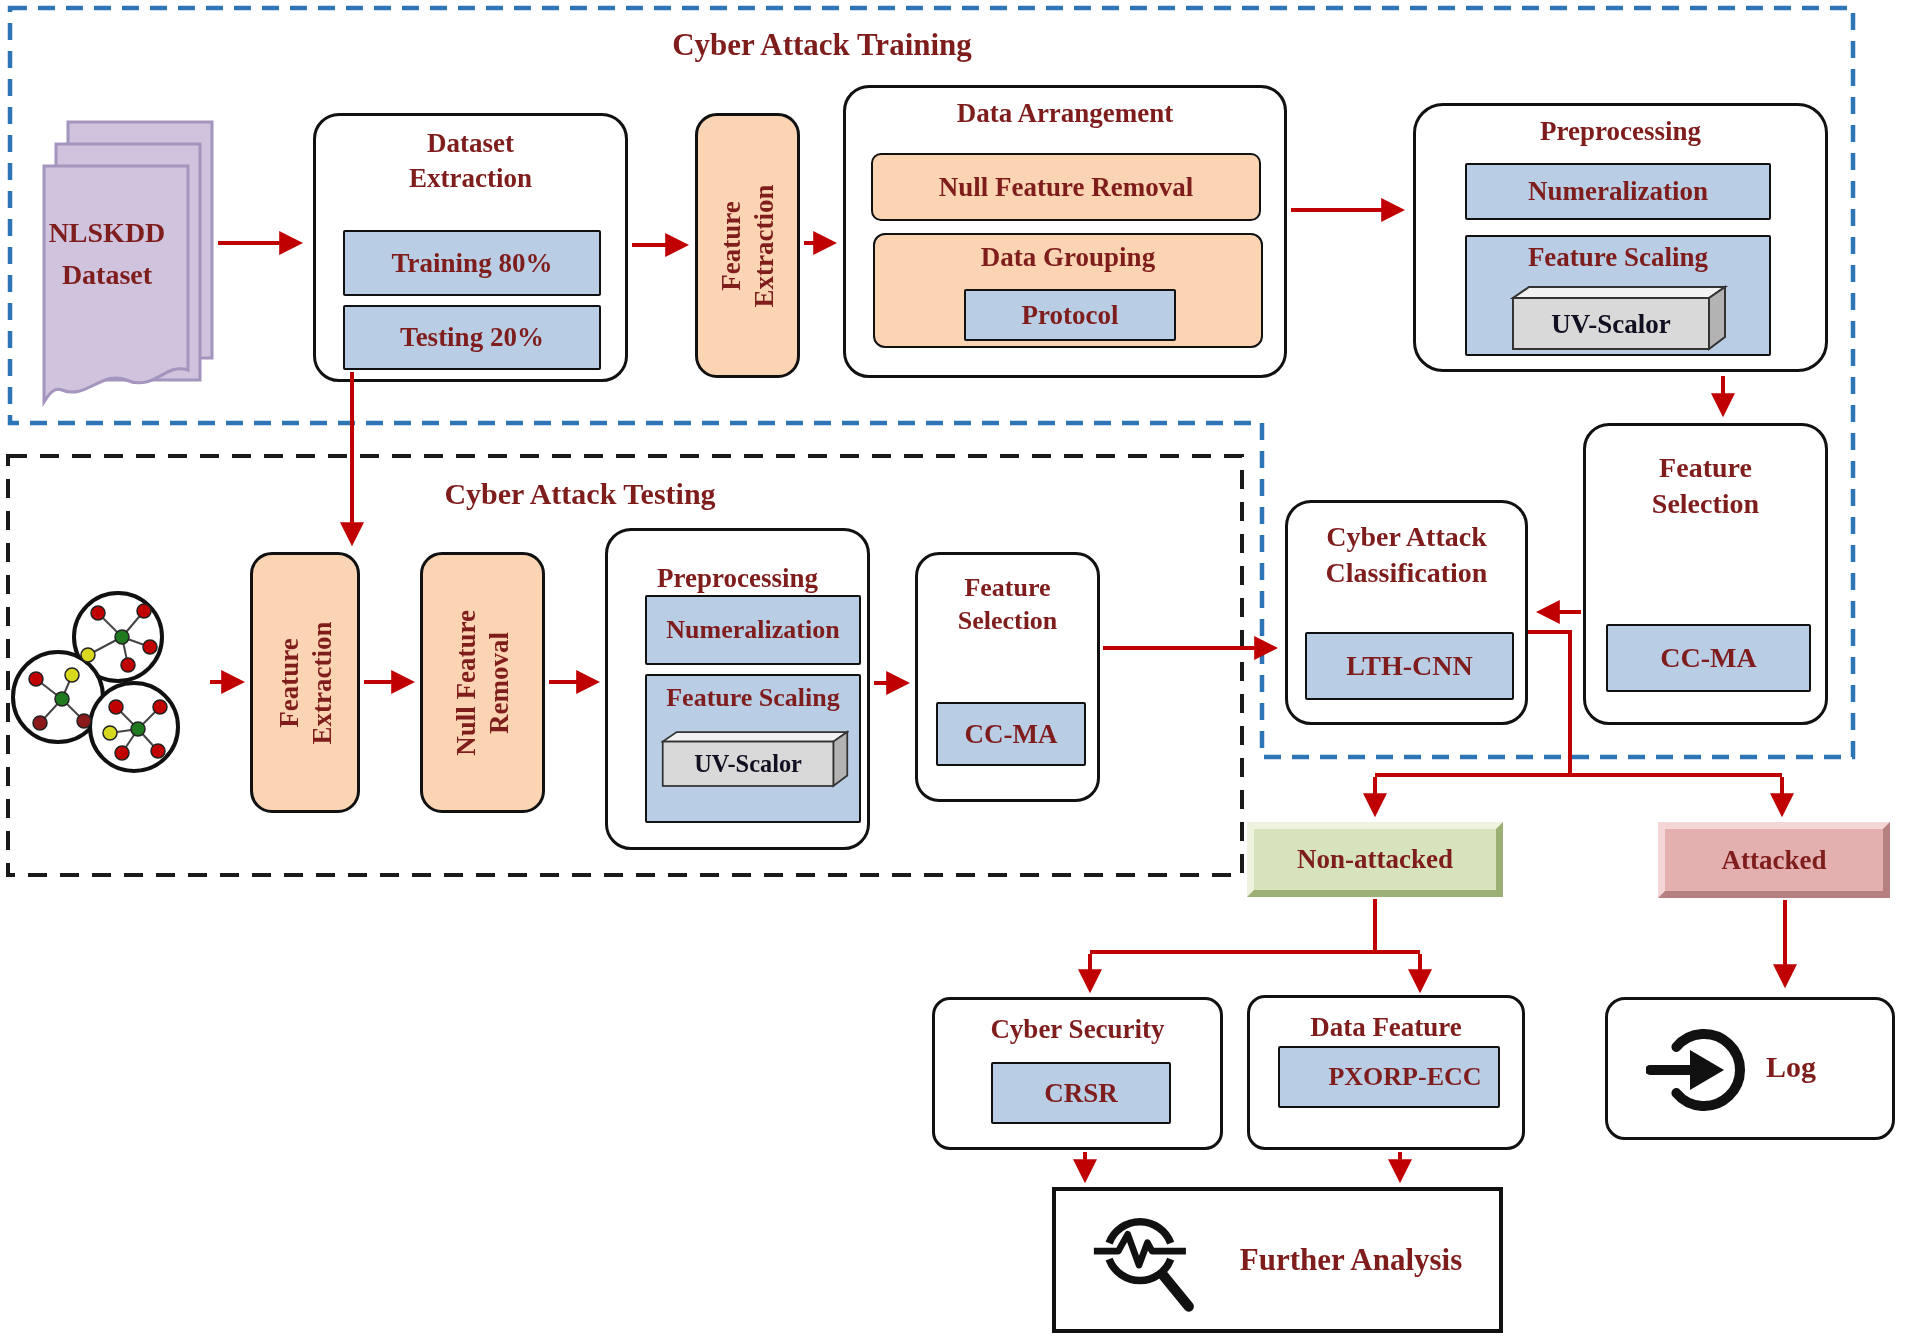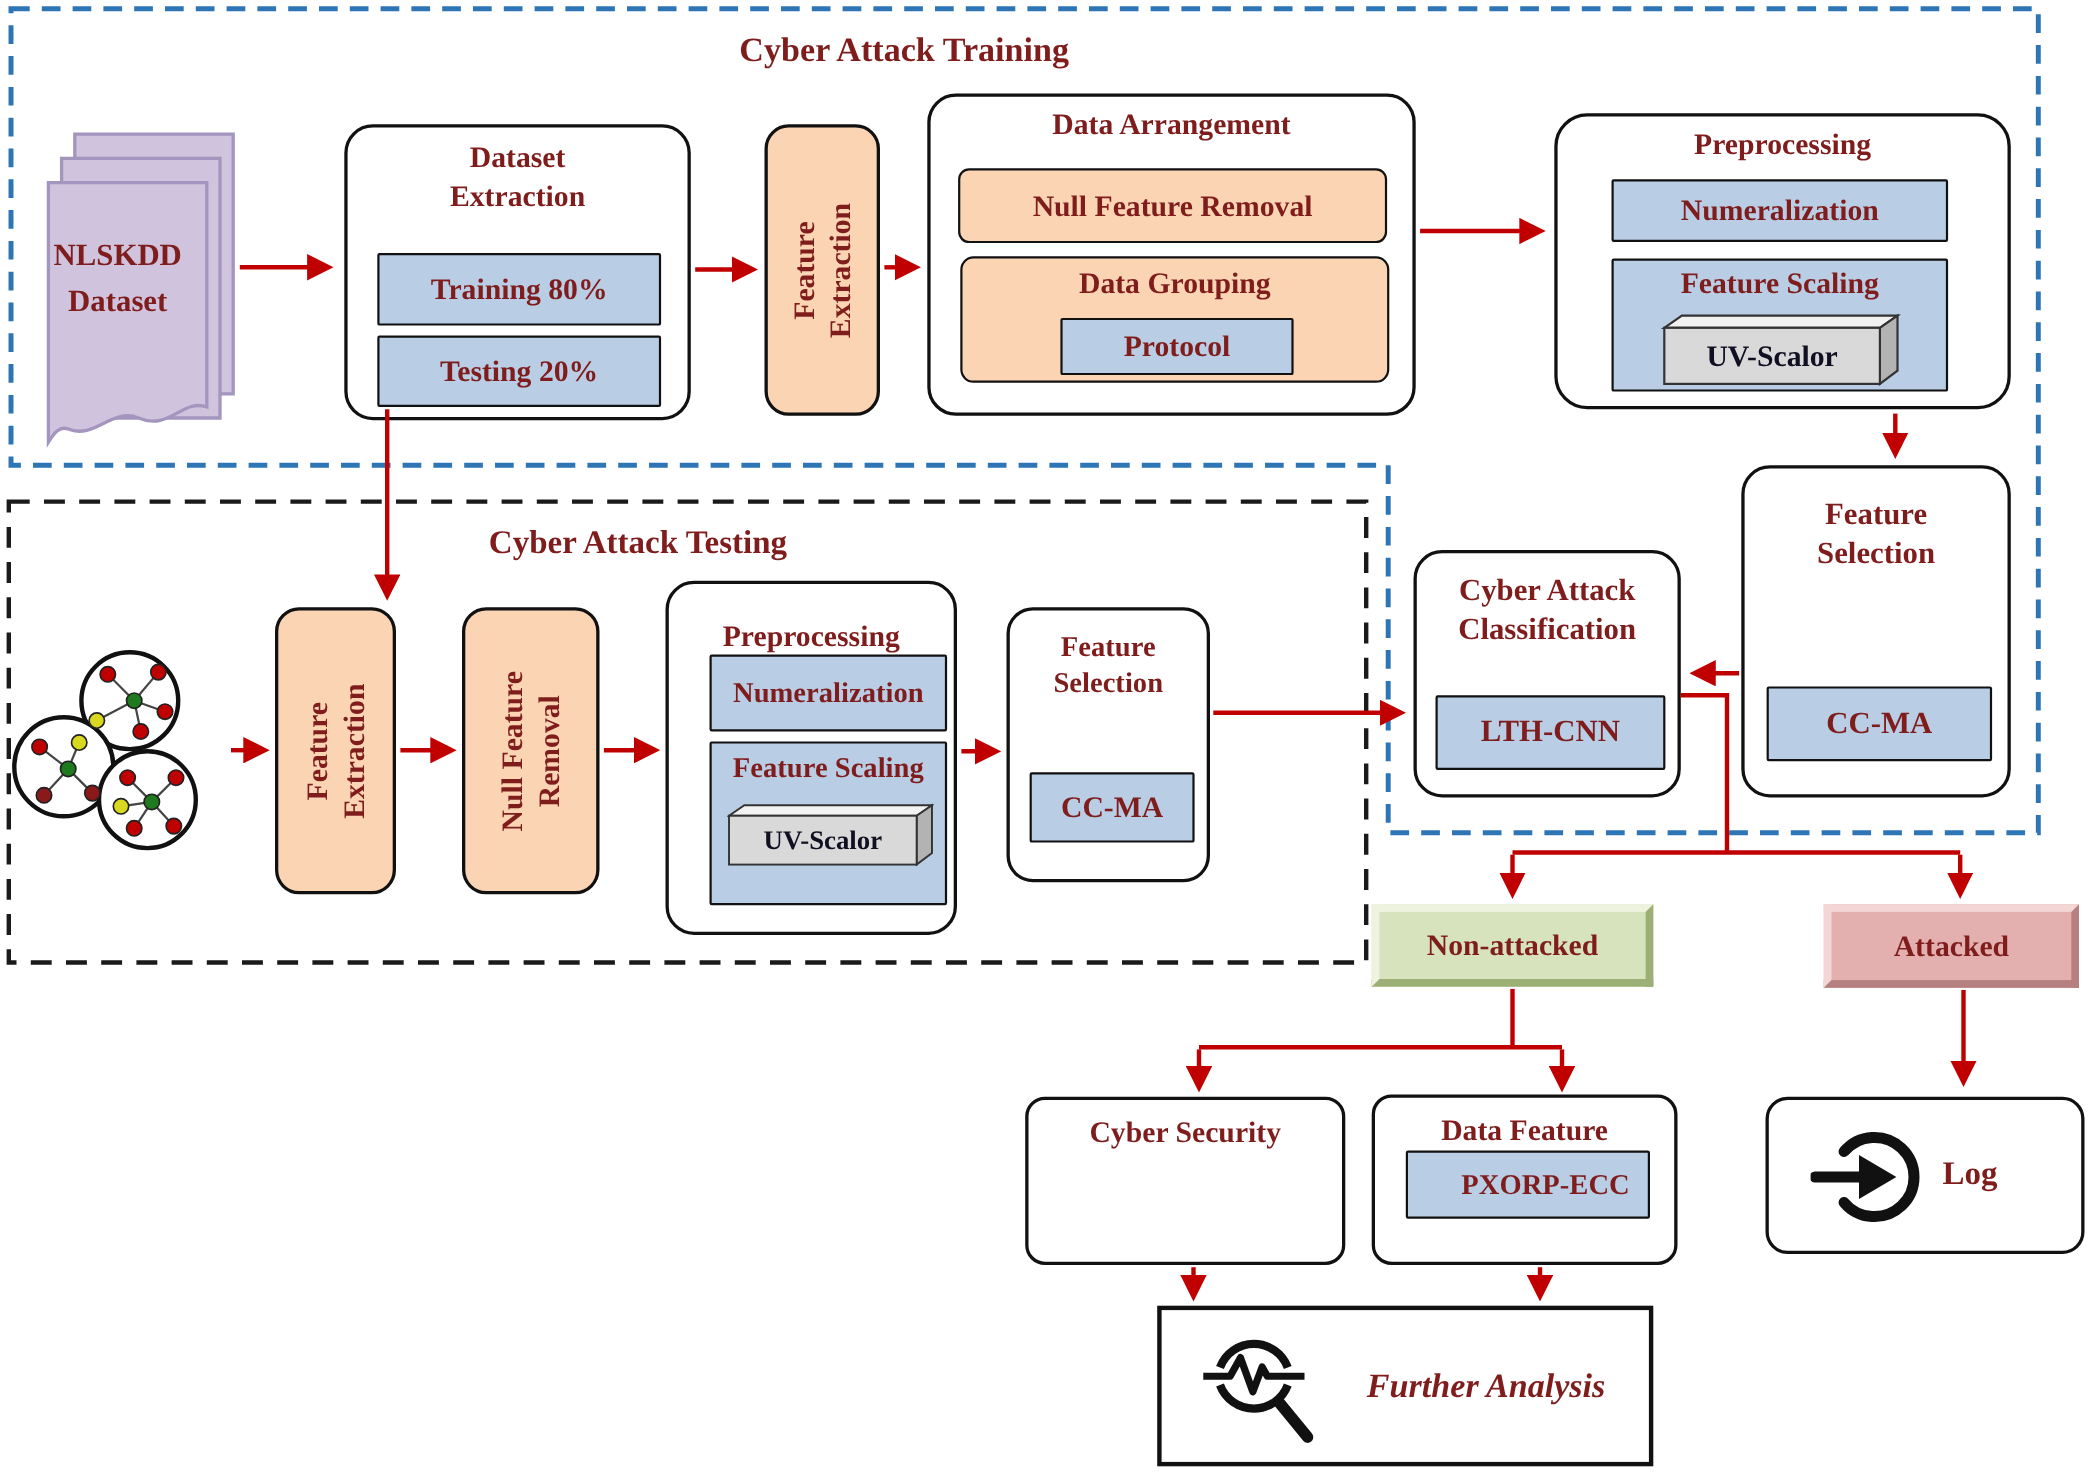--- a/index.html
+++ b/index.html
@@ -184,37 +184,38 @@
       <span class="vline">Selection</span>
     </div>
     <div class="bluebox f27" style="left:18px;top:147px;width:150px;height:64px;">CC-MA</div>
   </div>
 
   <div class="bevel bevel-green f27" style="left:1247px;top:822px;width:256px;height:75px;">Non-attacked</div>
   <div class="bevel bevel-pink f27" style="left:1658px;top:822px;width:232px;height:76px;">Attacked</div>
 
   <div class="panel" style="left:932px;top:997px;width:291px;height:153px;border-radius:18px;">
     <div class="panel-title f27" style="top:12px;">Cyber Security</div>
+    <div class="bluebox f27" style="left:56px;top:62px;width:180px;height:62px;">CRSR</div>
   </div>
 
   <div class="panel" style="left:1247px;top:995px;width:278px;height:155px;border-radius:18px;">
     <div class="panel-title f27" style="top:12px;">Data Feature</div>
     <div class="bluebox f26" style="left:28px;top:48px;width:222px;height:62px;padding-left:32px;">PXORP-ECC</div>
   </div>
 
   <div class="panel" style="left:1605px;top:997px;width:290px;height:143px;border-radius:20px;">
     <svg class="abs" style="left:38px;top:20px;" width="100" height="100" viewBox="0 0 100 100">
       <path d="M30.4,26.9 A36,36 0 1 1 30.4,73.1" fill="none" stroke="#111" stroke-width="10" stroke-linecap="round"></path>
       <line x1="4" y1="50" x2="46" y2="50" stroke="#111" stroke-width="10" stroke-linecap="round"></line>
       <path d="M44,30 L78,50 L44,70 Z" fill="#111"></path>
     </svg>
     <div class="abs f30" style="left:158px;top:50px;">Log</div>
   </div>
 
-  <div class="sq-panel" style="left:1052px;top:1187px;width:451px;height:146px;font-style:italic;">
+  <div class="sq-panel" style="left:1052px;top:1187px;width:451px;height:146px;">
     <svg class="abs" style="left:36px;top:16px;" width="108" height="108" viewBox="0 0 115 115">
       <path d="M18.2,38.5 A35,35 0 0 1 83.8,38.5" fill="none" stroke="#111" stroke-width="8"></path>
       <path d="M83.8,55.5 A35,35 0 0 1 18.2,55.5" fill="none" stroke="#111" stroke-width="8"></path>
       <path d="M2,47 H28 L38,29 L50,62 L59,38 L64,47 H100" fill="none" stroke="#111" stroke-width="7" stroke-linejoin="round"></path>
       <line x1="76" y1="73" x2="103" y2="106" stroke="#111" stroke-width="11" stroke-linecap="round"></line>
     </svg>
     <div class="abs center-label f31" style="left:150px;top:0;width:290px;height:100%;">Further Analysis</div>
   </div>
 
   <svg id="arrow-overlay" viewBox="0 0 1905 1339">

